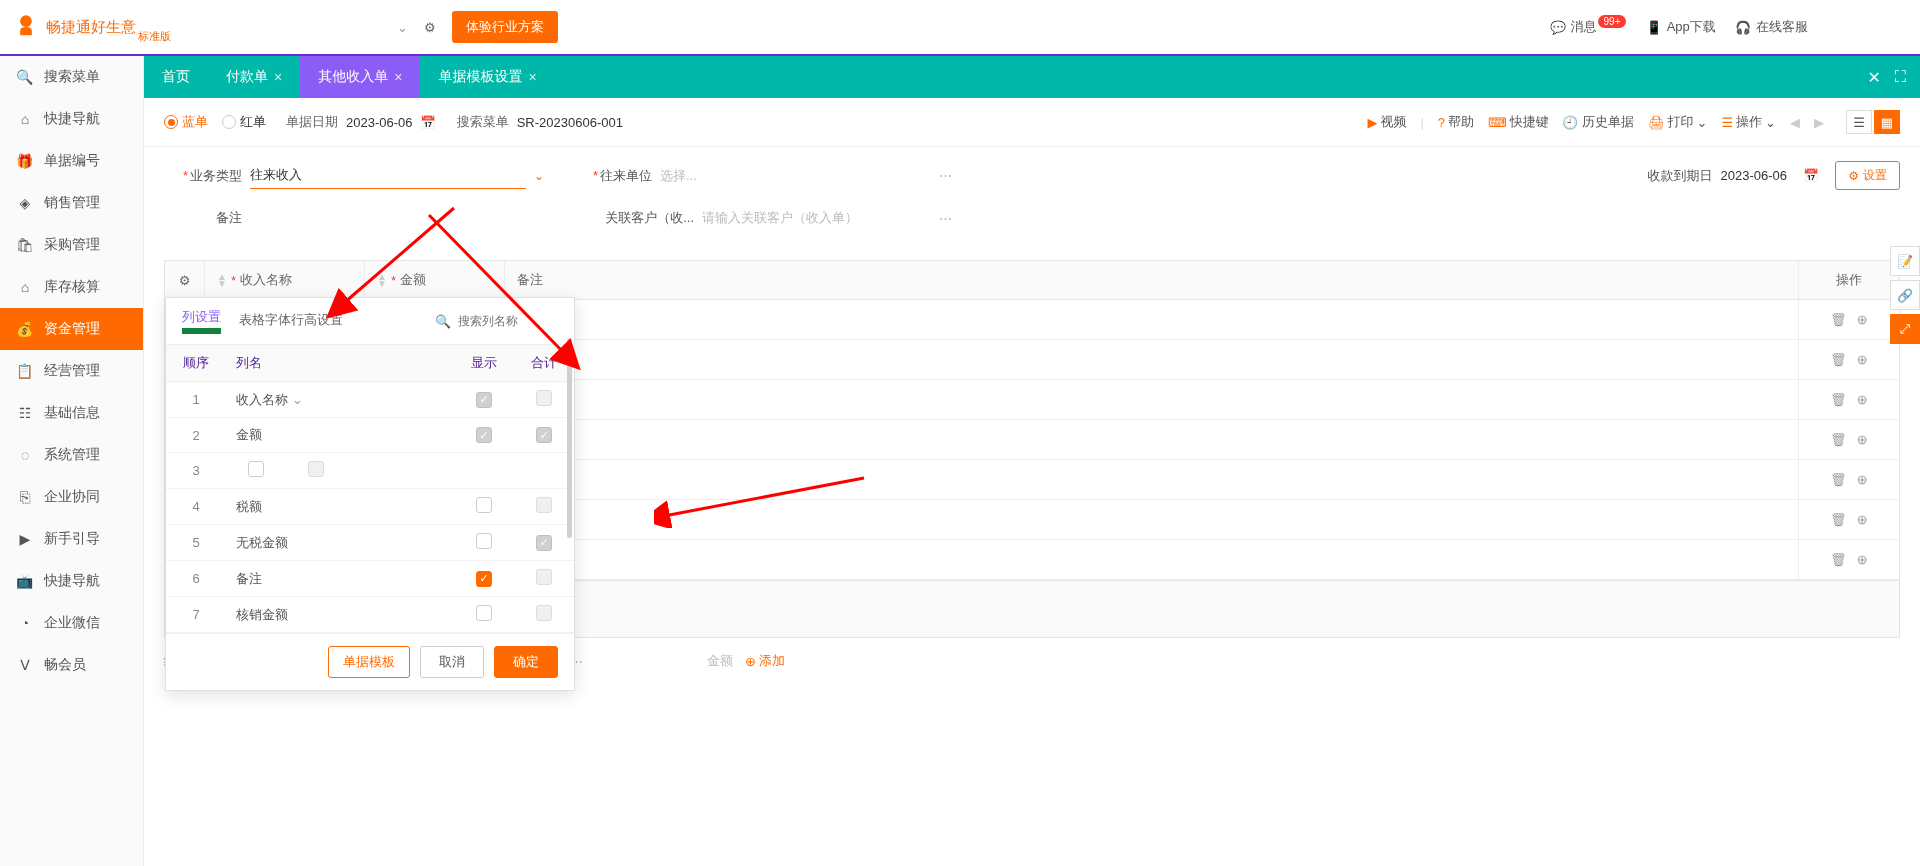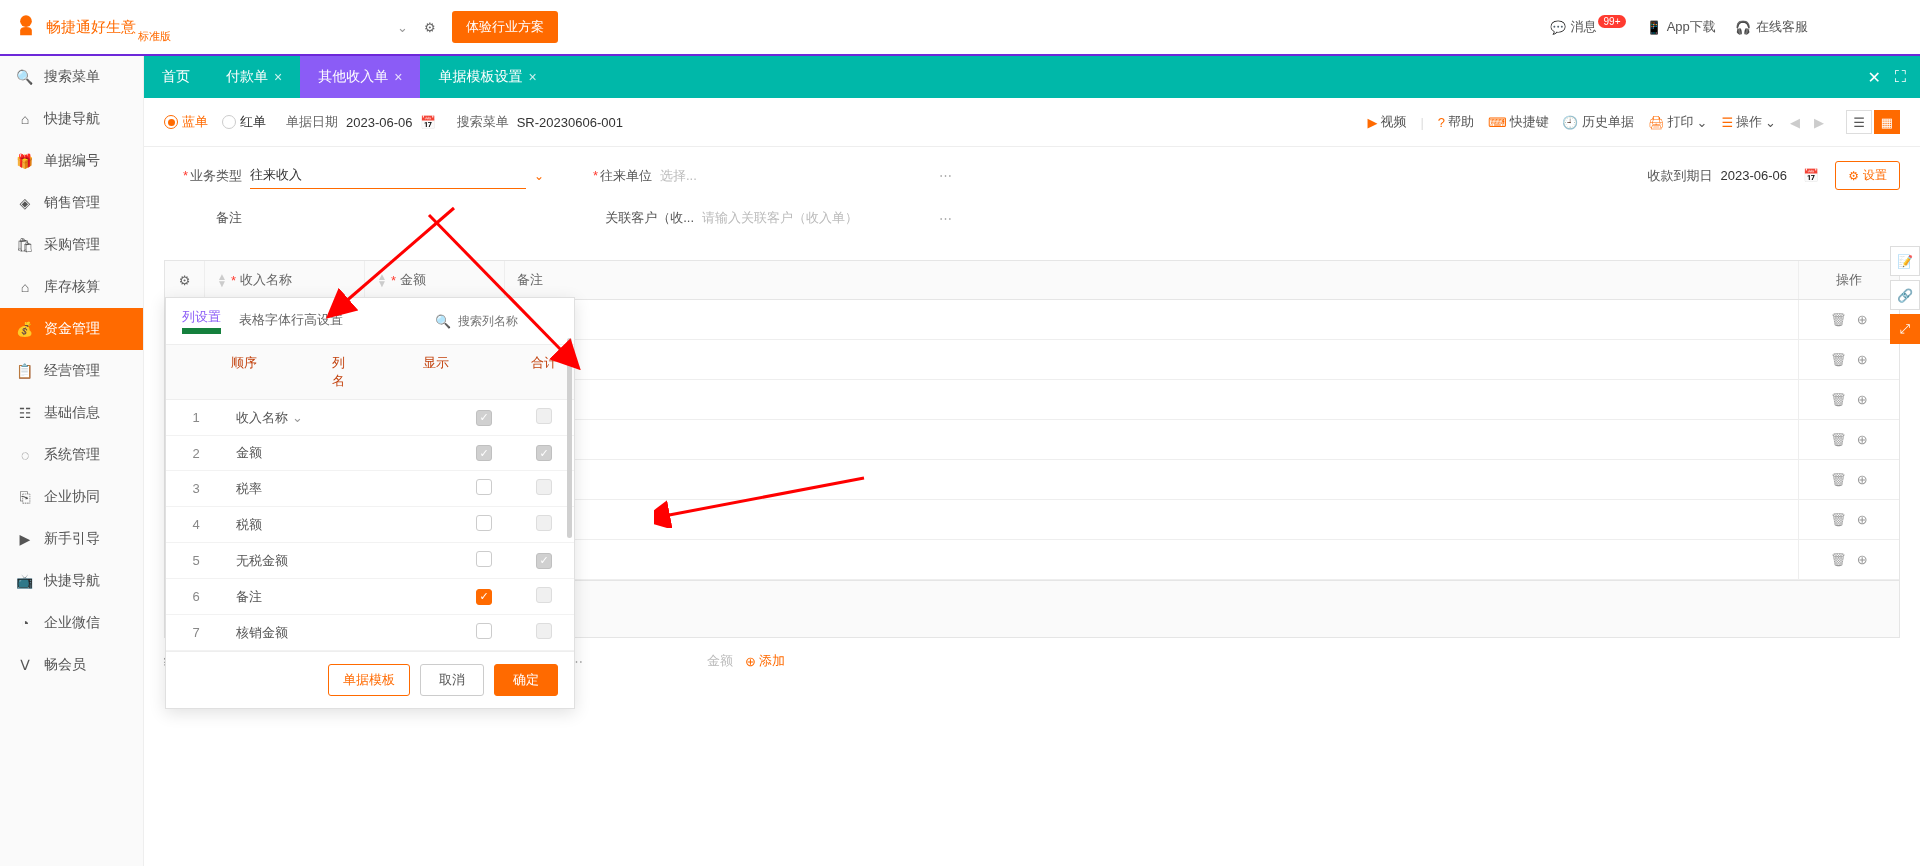--- a/index.html
+++ b/index.html
@@ -104,21 +104,21 @@
     
     .popover { position: absolute; top: 36px; left: 0; width: 410px; background: #fff; border: 1px solid #e0e0e0; box-shadow: 0 4px 16px rgba(0,0,0,0.12); z-index: 100; }
     .popover-tabs { display: flex; align-items: center; padding: 10px 16px; gap: 18px; border-bottom: 1px solid #eee; }
     .popover-tab { font-size: 13px; color: #666; cursor: pointer; padding-bottom: 2px; }
     .popover-tab.active { color: #8b5cf6; border-bottom: 6px solid #15803d; }
     .popover-search { margin-left: auto; display: flex; align-items: center; gap: 6px; color: #bbb; }
     .popover-search input { border: none; outline: none; font-size: 12px; width: 100px; }
     
     .popover-table { font-size: 13px; }
     .popover-table-header { display: flex; background: #fafafa; border-bottom: 1px solid #eee; }
-    .pth { padding: 9px 10px; color: #c2410c; margin-left: 48px; }
+    .pth { padding: 9px 10px; color: #4c1d95; }
     .pth-0 { width: 60px; text-align: center; }
     .pth-1 { flex: 1; }
     .pth-2 { width: 60px; text-align: center; }
     .pth-3 { width: 60px; text-align: center; }
     
     .popover-row { display: flex; border-bottom: 1px solid #f2f2f2; align-items: center; }
     .ptd { padding: 8px 10px; }
     .ptd-0 { width: 60px; text-align: center; color: #888; }
     .ptd-1 { flex: 1; color: #555; display: flex; align-items: center; gap: 4px; }
     .ptd-2 { width: 60px; text-align: center; }
@@ -425,21 +425,20 @@
                   <div class="ptd ptd-3"><span class="checkbox disabled"></span></div>
                 </div>
                 <div class="popover-row">
                   <div class="ptd ptd-0">2</div>
                   <div class="ptd ptd-1">金额</div>
                   <div class="ptd ptd-2"><span class="checkbox checked-gray">✓</span></div>
                   <div class="ptd ptd-3"><span class="checkbox checked-gray">✓</span></div>
                 </div>
                 <div class="popover-row">
                   <div class="ptd ptd-0">3</div>
-                  <div class="ptd ptd-1">税率</div>
                   <div class="ptd ptd-2"><span class="checkbox"></span></div>
                   <div class="ptd ptd-3"><span class="checkbox disabled"></span></div>
                 </div>
                 <div class="popover-row">
                   <div class="ptd ptd-0">4</div>
                   <div class="ptd ptd-1">税额</div>
                   <div class="ptd ptd-2"><span class="checkbox"></span></div>
                   <div class="ptd ptd-3"><span class="checkbox disabled"></span></div>
                 </div>
                 <div class="popover-row">

